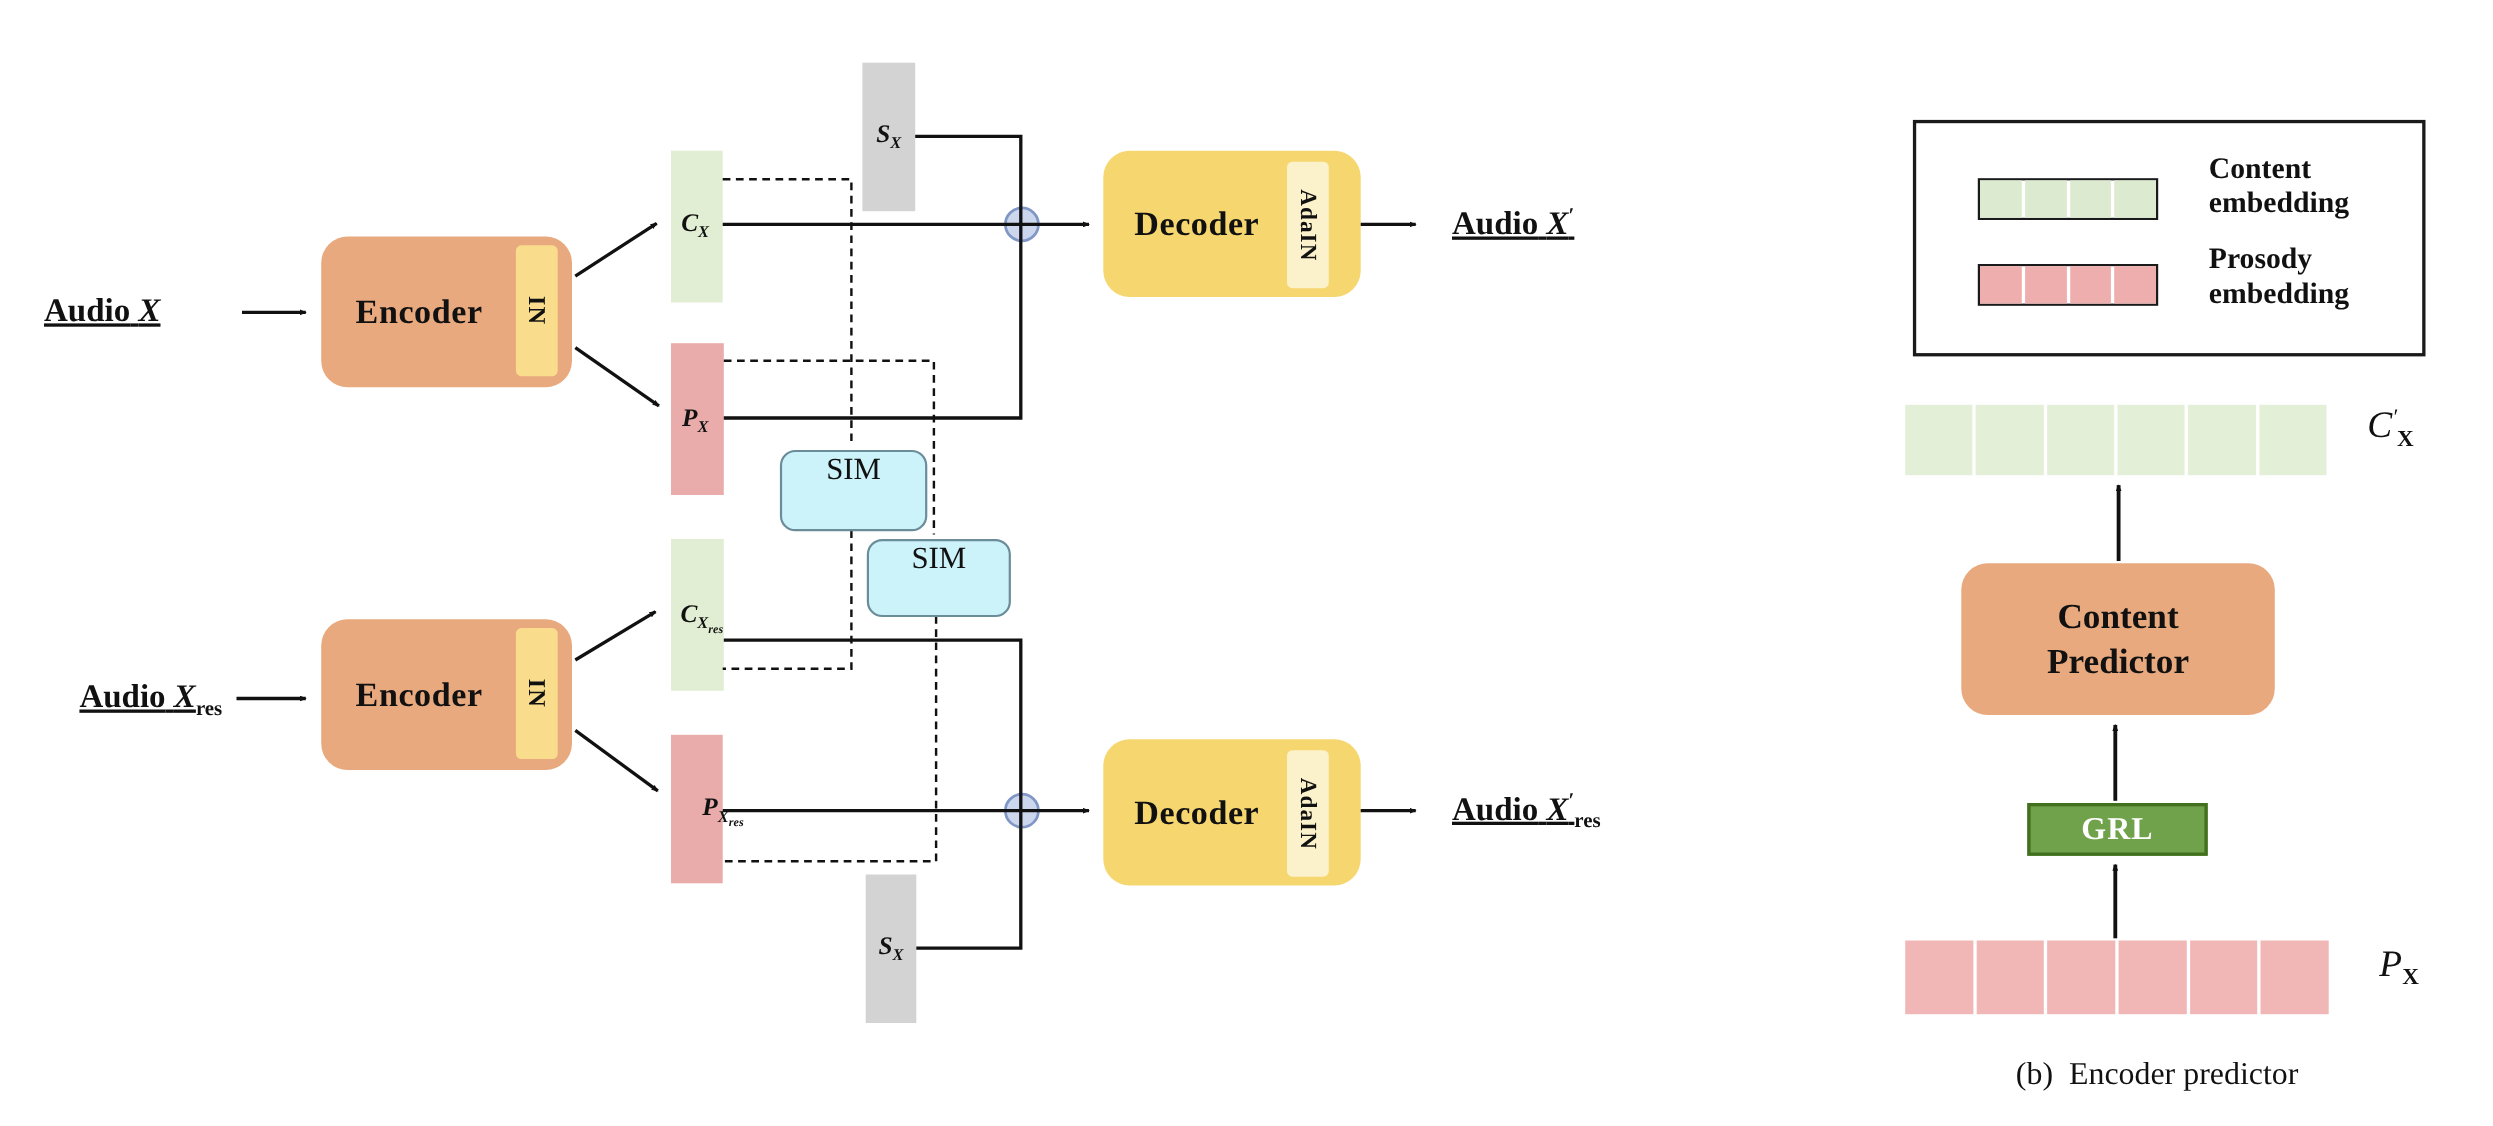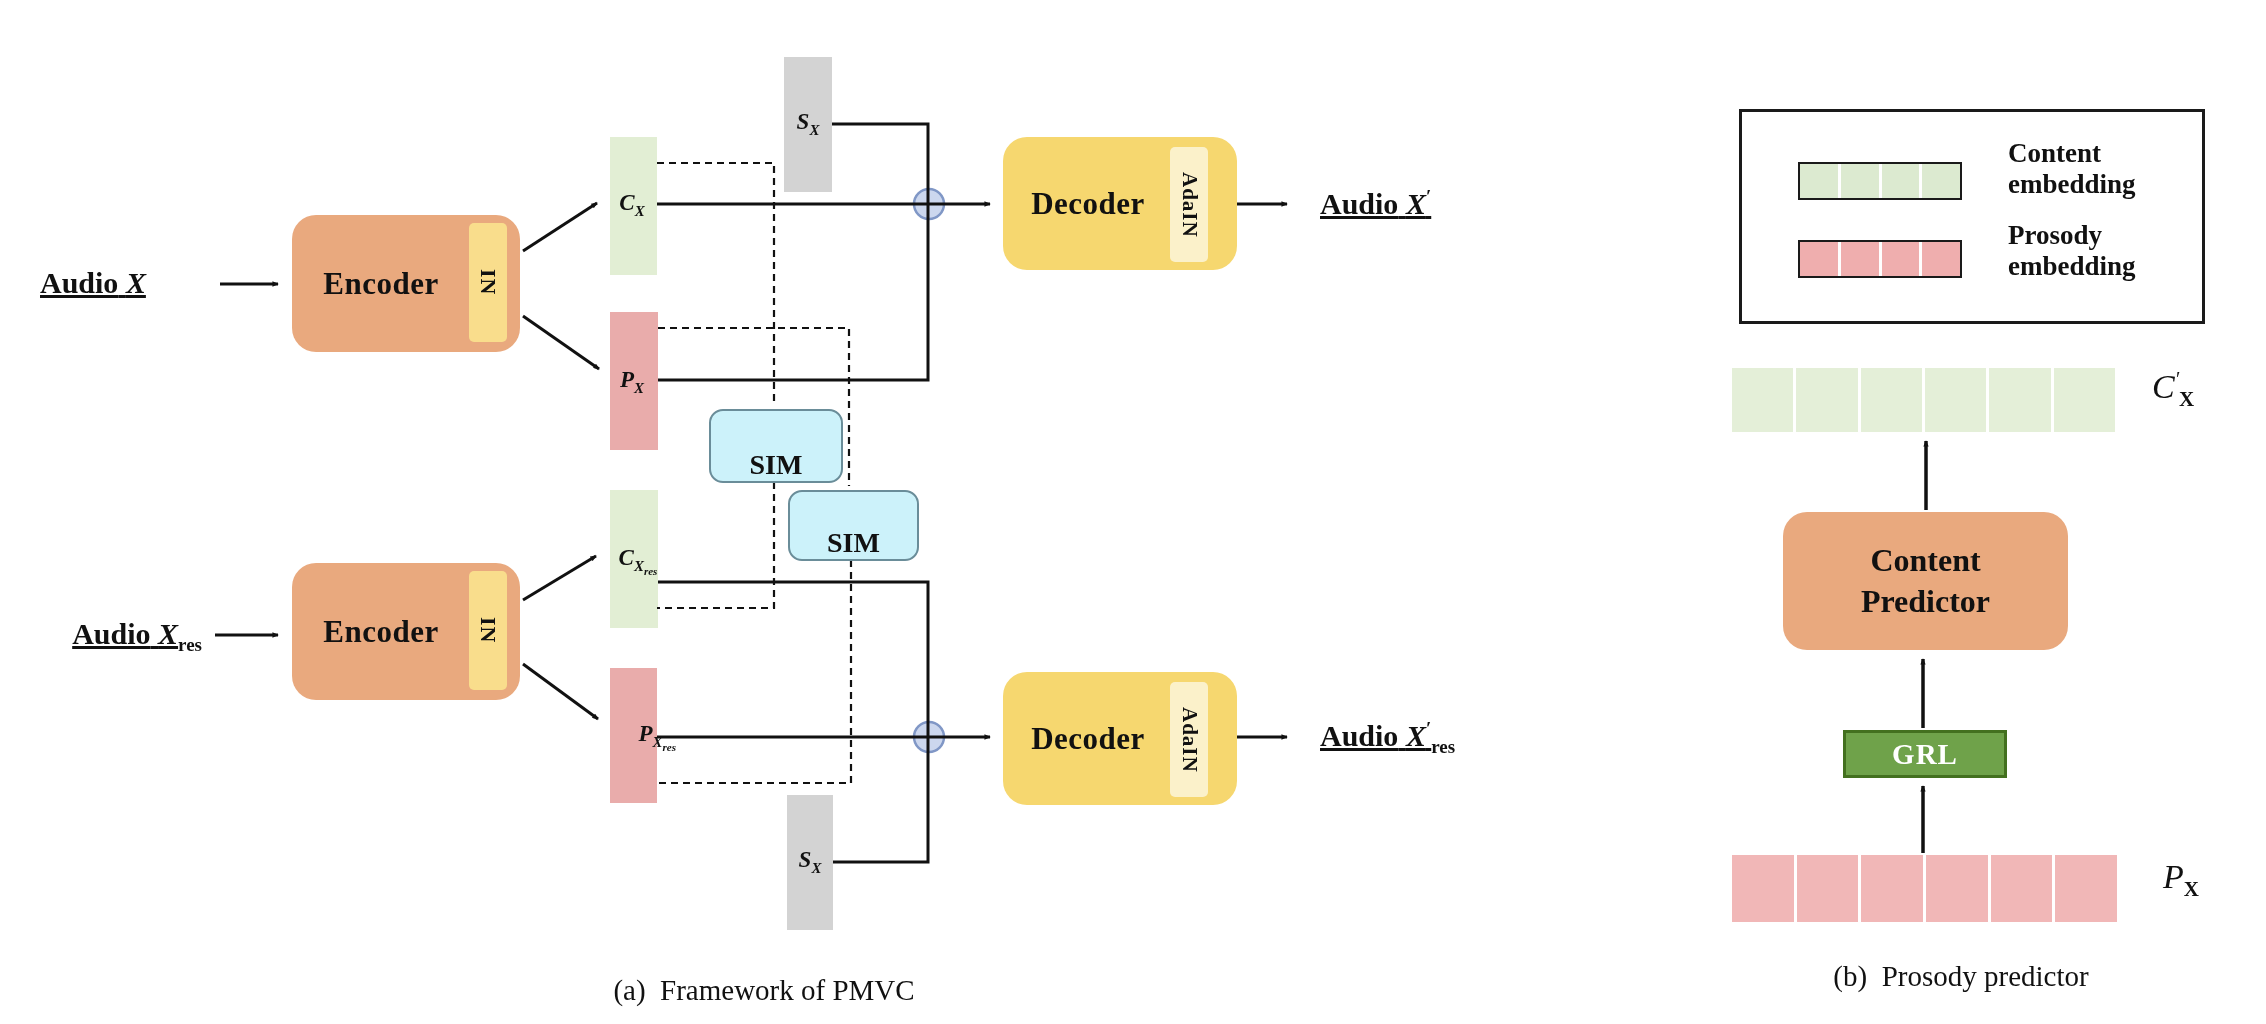--- a/index.html
+++ b/index.html
@@ -19,21 +19,21 @@
   .bar{position:absolute;z-index:1;}
   .bar.green{background:#e2eed4;}
   .bar.pink{background:#e9acab;}
   .bar.gray{background:#d3d3d3;}
   .barlabel{position:absolute;z-index:4;font-weight:bold;font-style:italic;font-size:23px;
             text-align:center;white-space:nowrap;}
   .barlabel sub{font-size:15px;font-style:italic;}
   .barlabel sub sub{font-size:11px;}
   
   .sim{position:absolute;z-index:4;background:#ccf2fa;border:2px solid #6a8d99;border-radius:14px;
-       display:flex;align-items:flex-end;justify-content:center;font-weight:bold;font-size:28px;}
+       display:flex;align-items:flex-start;justify-content:center;font-weight:normal;font-size:28px;}
   
   .iolabel{position:absolute;font-weight:bold;font-size:30px;white-space:nowrap;z-index:2;text-decoration:underline;}
   .iolabel i{font-style:italic;}
   .iolabel sub{font-size:19px;}
   .iolabel sup{font-size:19px;}
   .caption{position:absolute;font-size:29px;text-align:center;white-space:pre;z-index:2;}
   
   .legendbox{position:absolute;border:3px solid #1a1a1a;background:#fff;z-index:2;}
   .segbar{position:absolute;display:flex;gap:2px;background:#fff;z-index:2;}
   .segbar.bordered{border:2px solid #1a1a1a;gap:3px;}
@@ -146,21 +146,20 @@
     <div class="vstrip adainstrip" style="right:29px;top:10px;bottom:8px;width:38px;">
       <span class="vtext" style="font-size:21px;">AdaIN</span>
     </div>
   </div>
 
   <div class="iolabel" style="left:1320px;top:186px;">
     <span>Audio</span>&nbsp;<i>X</i><sup>′</sup></div>
   <div class="iolabel" style="left:1320px;top:718px;">
     <span>Audio</span>&nbsp;<i>X</i><sup>′</sup><sub>res</sub></div>
 
-  <div class="caption" style="left:464px;top:974px;width:600px;">(a)  Framework of PMVC</div>
 
   <div class="legendbox" style="left:1739px;top:109px;width:460px;height:209px;"></div>
   <div class="segbar bordered" style="left:1798px;top:162px;width:160px;height:34px;">
     <div class="seg" style="background:#dcead0;"></div>
       <div class="seg" style="background:#dcead0;"></div>
       <div class="seg" style="background:#dcead0;"></div>
       <div class="seg" style="background:#dcead0;"></div>
   </div>
   <div class="segbar bordered" style="left:1798px;top:240px;width:160px;height:34px;">
     <div class="seg" style="background:#efaeae;"></div>
@@ -199,15 +198,15 @@
   <div class="segbar" style="left:1732px;top:855px;width:385px;height:67px;gap:3px;">
     <div class="seg" style="background:#f1b7b7;"></div>
       <div class="seg" style="background:#f1b7b7;"></div>
       <div class="seg" style="background:#f1b7b7;"></div>
       <div class="seg" style="background:#f1b7b7;"></div>
       <div class="seg" style="background:#f1b7b7;"></div>
       <div class="seg" style="background:#f1b7b7;"></div>
   </div>
   <div class="mathlabel" style="left:2163px;top:858px;"><span>P</span><sub>X</sub></div>
 
-  <div class="caption" style="left:1661px;top:960px;width:600px;">(b)  Prosody predictor</div>
+  <div class="caption" style="left:1661px;top:960px;width:600px;">(b)  Encoder predictor</div>
 
 </div>
 
 </body></html>

